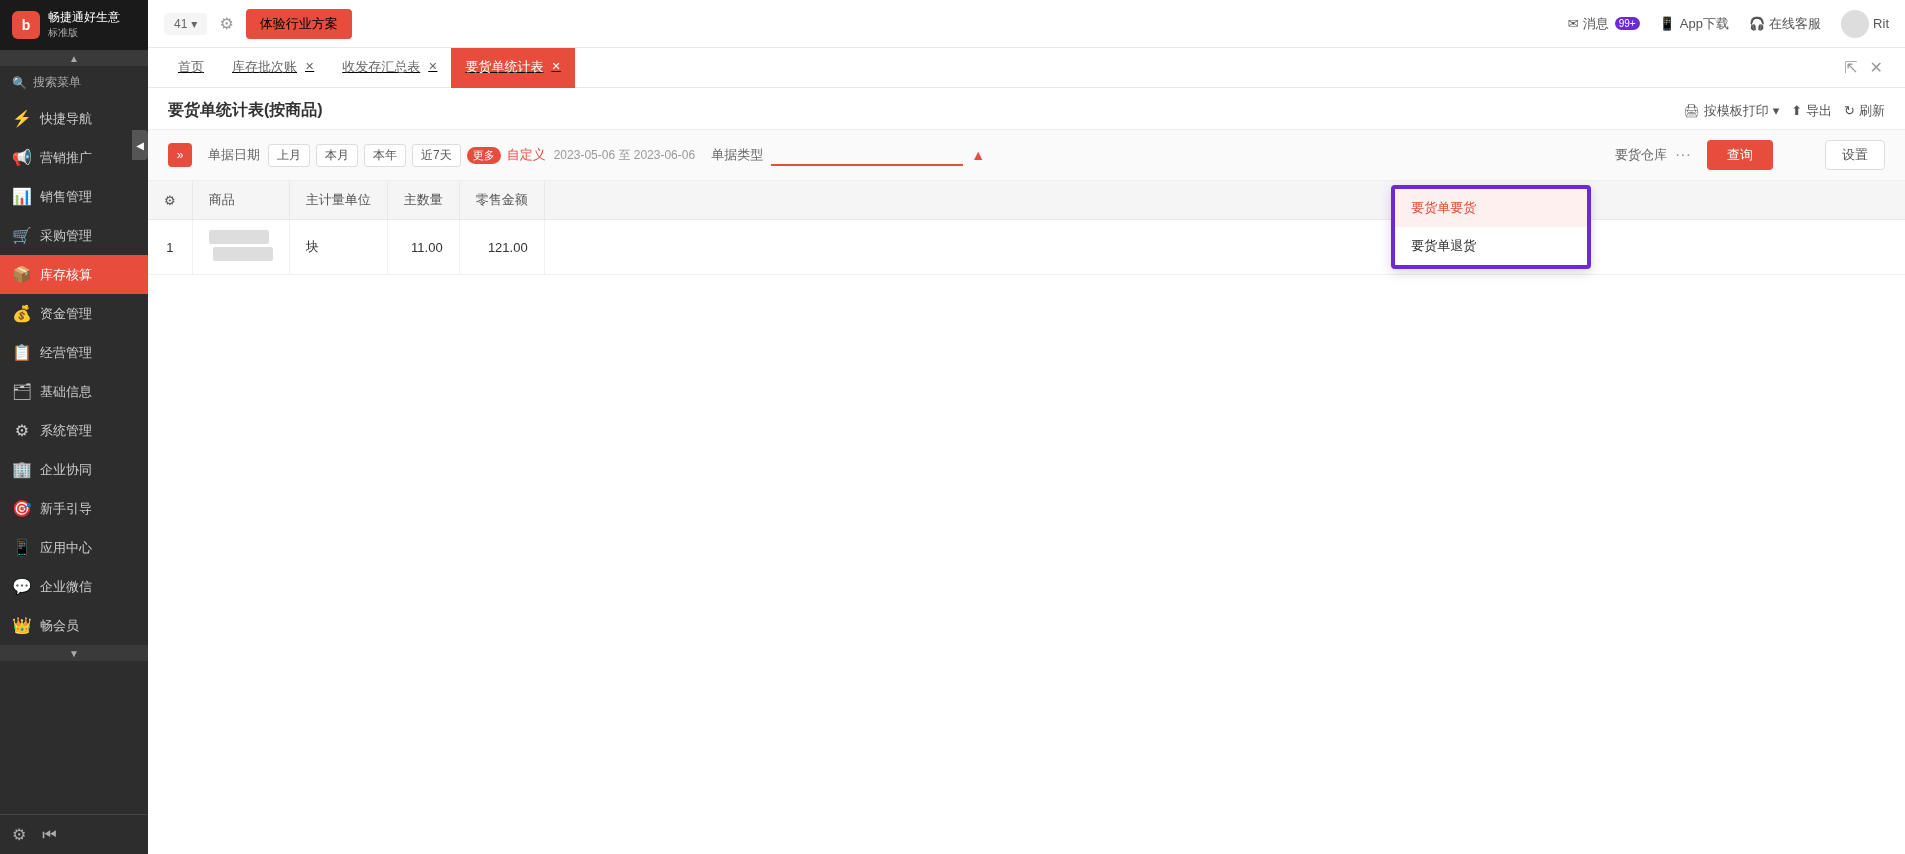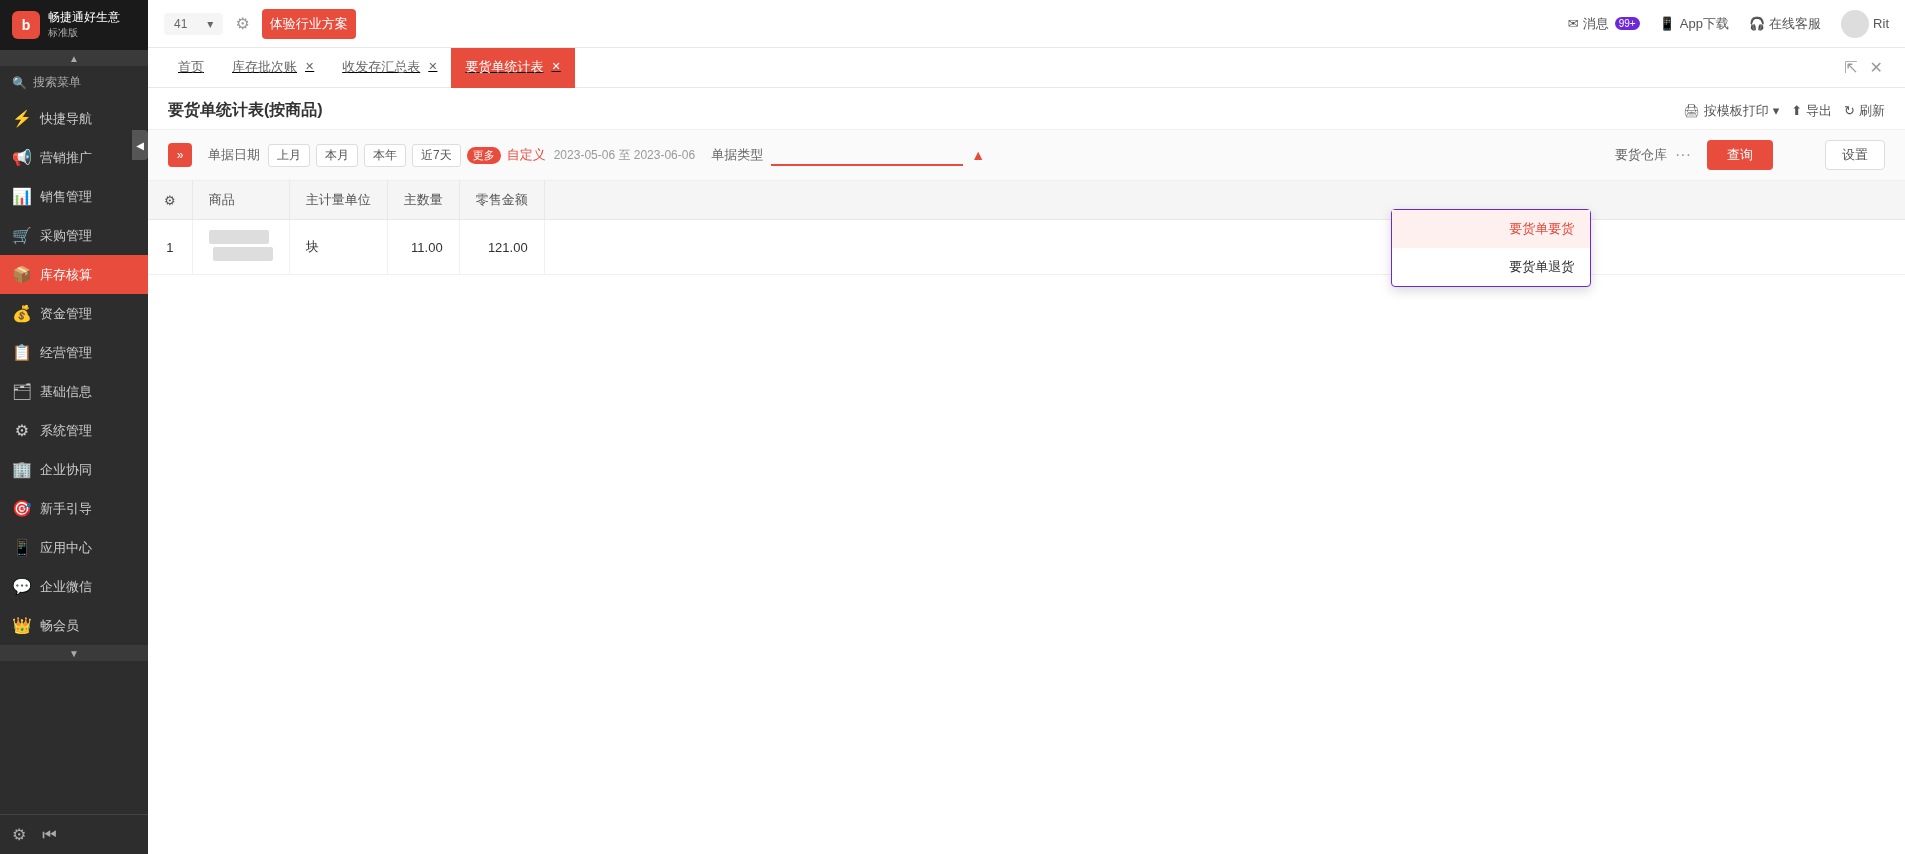--- a/index.html
+++ b/index.html
@@ -108,38 +108,38 @@
       flex-shrink: 0;
     }
     .topbar-left {
       display: flex;
       align-items: center;
       gap: 12px;
     }
     .workspace-selector {
       display: flex;
       align-items: center;
-      gap: 20px;
+      gap: 4px;
       color: #666;
       background: #f5f5f5;
       padding: 4px 10px;
       border-radius: 4px;
       cursor: pointer;
       font-size: 12px;
     }
     .gear-icon {
       color: #999;
       cursor: pointer;
       font-size: 16px;
     }
     .trial-btn {
       background: #e74c3c;
-      color: #ffffff;
+      color: #000000;
       border: none;
-      padding: 6px 8px;
+      padding: 6px 14px;
       border-radius: 4px;
       cursor: pointer;
       font-size: 13px;
     }
     .topbar-right {
       display: flex;
       align-items: center;
       gap: 20px;
       color: #555;
       font-size: 13px;
@@ -351,29 +351,28 @@
       padding: 5px 16px;
       border-radius: 4px;
       cursor: pointer;
       font-size: 13px;
       margin-left: 36px;
     }
 
     
     .dropdown-menu {
       position: absolute;
-      top: 64px;
+      top: 40px;
       left: 680px;
       width: 200px;
       background: #fff;
-      border: 1px solid #6d28d9;
+      border: 4px solid #6d28d9;
       border-radius: 4px;
       box-shadow: 0 4px 12px rgba(0,0,0,0.15);
       z-index: 100;
-      text-align: right;
     }
     .dropdown-item {
       padding: 10px 16px;
       cursor: pointer;
       font-size: 13px;
       color: #333;
     }
     .dropdown-item.selected { background: #fff0f0; color: #e74c3c; }
 
     

